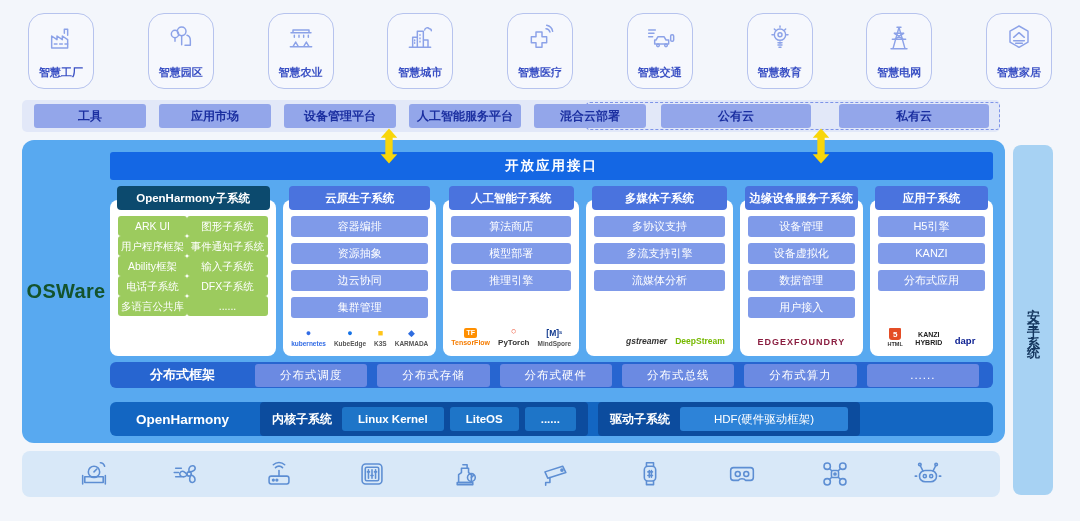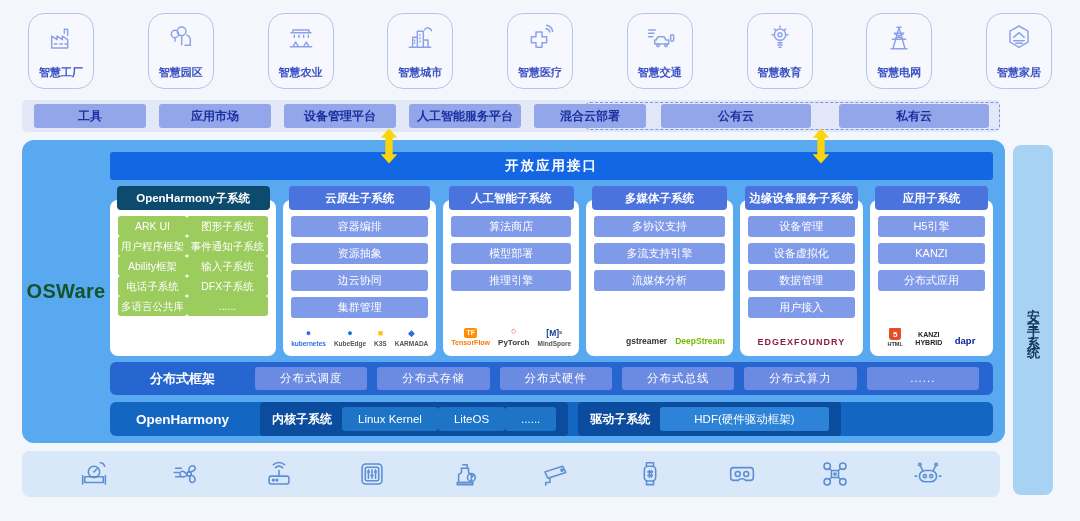--- a/index.html
+++ b/index.html
@@ -45,38 +45,38 @@
   .ll{font-size:6.5px;font-weight:bold;color:#555;text-align:center;}
   .kubernetes .lg{color:#326ce5;}.kubernetes .ll{color:#326ce5;}
   .kubeedge .lg{color:#1673e6;}
   .k3s .lg{color:#ffc519;}
   .karmada .lg{color:#2f6de0;}
   .tensorflow .lg{color:#fff;background:#ff8f00;padding:1px 2px;border-radius:2px;font-size:7px;}
   .tensorflow .ll{color:#f57c00;font-size:7px;}
   .pytorch .lg{color:#ee4c2c;}
   .pytorch .ll{color:#333;font-size:8px;}
   .mindspore .lg{color:#123a8f;font-size:8.5px;}
-  .gstreamer .ll{color:#333;font-size:8.5px;padding-left:32px;}
+  .gstreamer .ll{font-style:italic;color:#333;font-size:8.5px;padding-left:32px;}
   .deepstream .ll{color:#76b900;font-size:8.5px;}
   .edgexfoundry .ll{color:#8b1f41;font-size:9px;letter-spacing:1px;}
   .html5 .lg{color:#fff;background:#e44d26;padding:2px 4px 1px;font-size:8px;border-radius:1px 1px 3px 3px;}
   .html5 .ll{color:#333;font-size:5.5px;}
   .kanzi .ll{color:#222;font-size:7px;max-width:36px;}
   .dapr .ll{color:#0d2192;font-size:9.5px;}
 
-  .dist-row{position:absolute;left:88px;right:12px;top:222px;height:33px;background:#2765d0;border-radius:6px;display:flex;align-items:center;}
+  .dist-row{position:absolute;left:88px;right:12px;top:222px;height:26px;background:#2765d0;border-radius:6px;display:flex;align-items:center;}
   .dist-label{width:145px;text-align:center;color:#fff;font-size:13px;font-weight:bold;flex:none;}
   .dist-items{flex:1;display:flex;gap:10px;padding-right:14px;}
   .dist-item{flex:1;height:23px;line-height:23px;background:#6b8ae2;border-radius:3px;color:#fff;font-size:11.5px;text-align:center;letter-spacing:1px;white-space:nowrap;}
 
   .kernel-row{position:absolute;left:88px;right:12px;top:262px;height:34px;background:#1366c2;border-radius:6px;display:flex;align-items:center;gap:10px;}
   .kernel-label{width:140px;flex:none;padding-left:26px;color:#fff;font-size:13.5px;font-weight:bold;box-sizing:border-box;}
   .kgroup{height:34px;background:#0c4c9e;border-radius:4px;display:flex;align-items:center;gap:10px;padding:0 12px;}
   .ktext{color:#fff;font-size:12px;font-weight:bold;white-space:nowrap;}
-  .kchips{display:flex;gap:0;}
+  .kchips{display:flex;gap:6px;font-weight:bold;}
   .kchip{height:24px;line-height:24px;background:#1e75c8;border-radius:3px;color:#fff;font-size:11.5px;padding:0 16px;text-align:center;white-space:nowrap;}
   .kchip-hdf{background:#2d83d8;padding:0 34px;}
 
   
   .security-bar{position:absolute;left:1013px;top:145px;width:40px;height:350px;background:#a7d2f3;border-radius:8px;display:flex;align-items:center;justify-content:center;writing-mode:vertical-rl;letter-spacing:9px;font-size:13px;font-weight:bold;color:#15375f;}
 
   
   .devices-row{position:absolute;left:22px;top:451px;width:978px;height:46px;background:#d8e8f8;border-radius:8px;display:flex;align-items:center;justify-content:space-around;padding:0 26px;box-sizing:border-box;}
   .dev-ic{width:34px;height:34px;color:#5d8ed3;}
 

